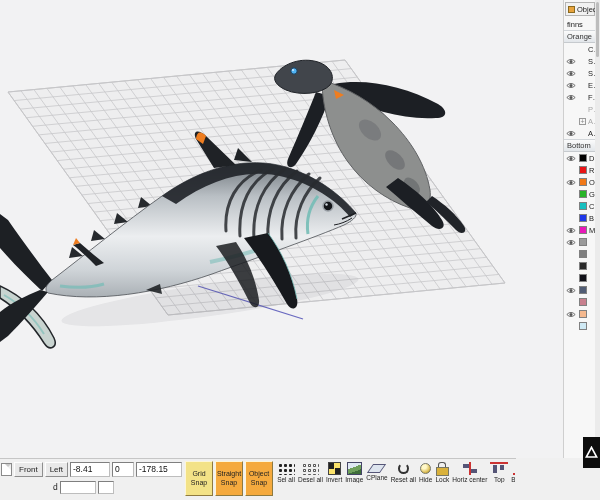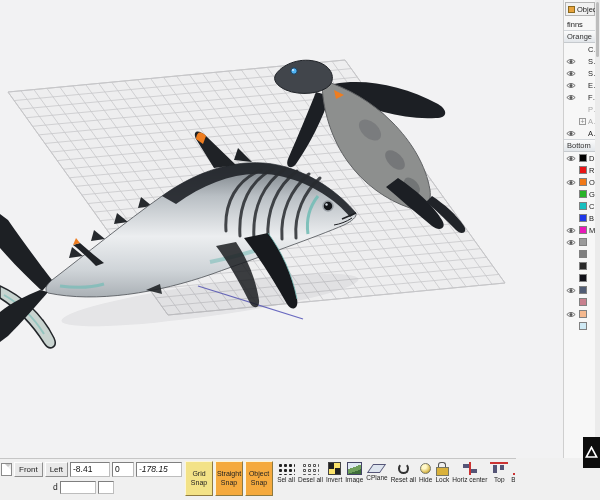--- a/index.html
+++ b/index.html
@@ -496,21 +496,21 @@
         <span class="app-mini-icon"></span>
         <span class="vbtns">
 
         <button class="vbtn">Front</button>
             <button class="vbtn">Left</button>
           </span>
         <span class="coords">
 
         <input class="coord" readonly="" value="-8.41" style="width: 40px;">
             <input class="coord" readonly="" value="0" style="width: 22px;">
-            <input class="coord" readonly="" value="-178.15" style="width: 46px; font-style: italic;">
+            <input class="coord" readonly="" value="-178.15" style="width: 46px;">
           </span>
       </div>
       <div class="bb-row">
         <span class="d-label">d</span>
         <input class="d1" value="" style="">
         <input class="d2" value="" style="">
       </div>
     </div>
 
     <div class="snaps">

